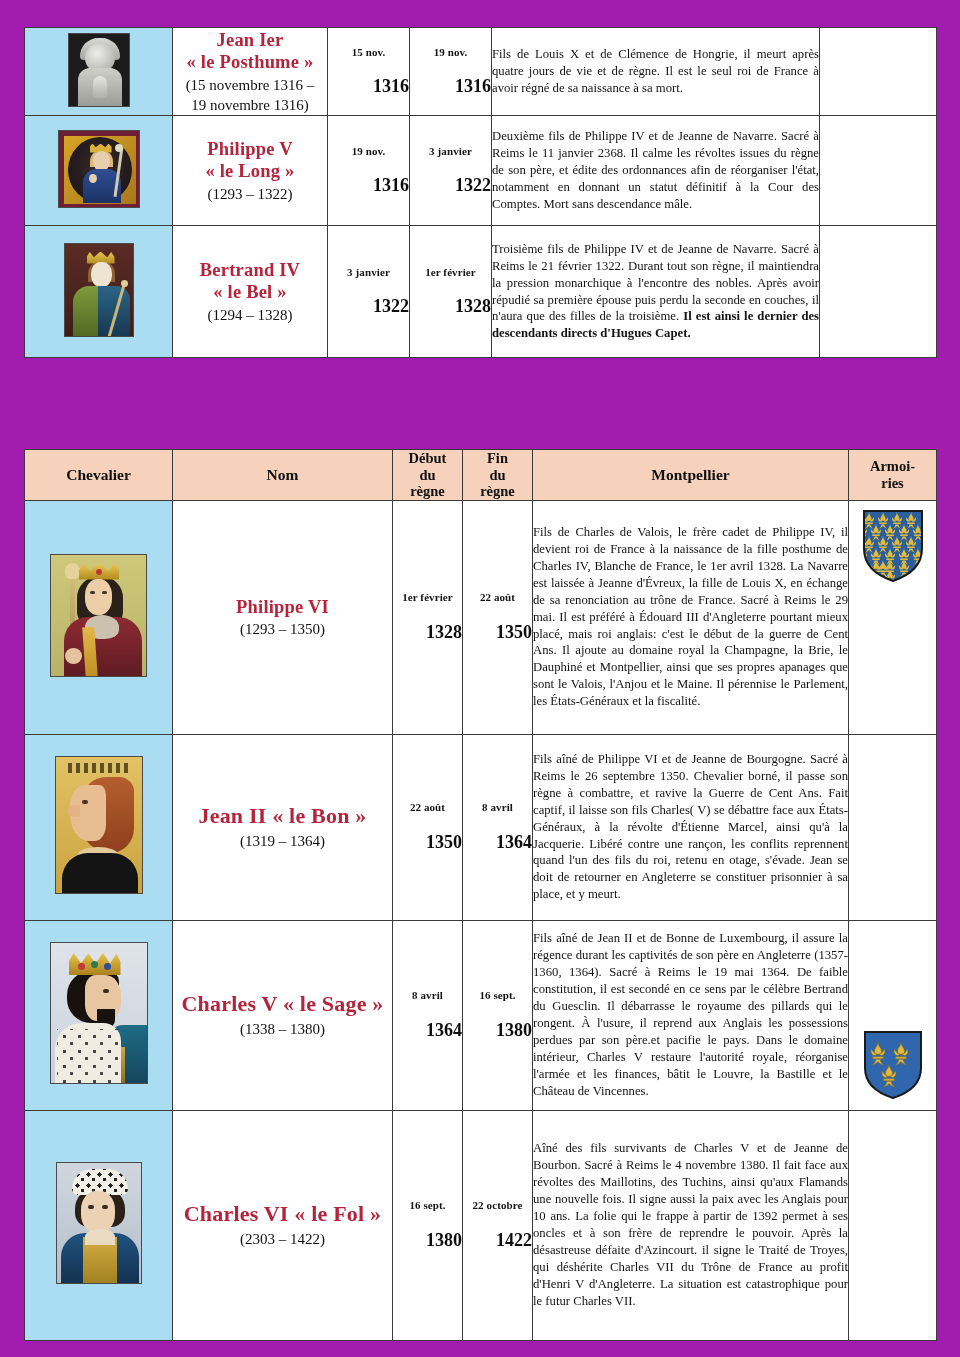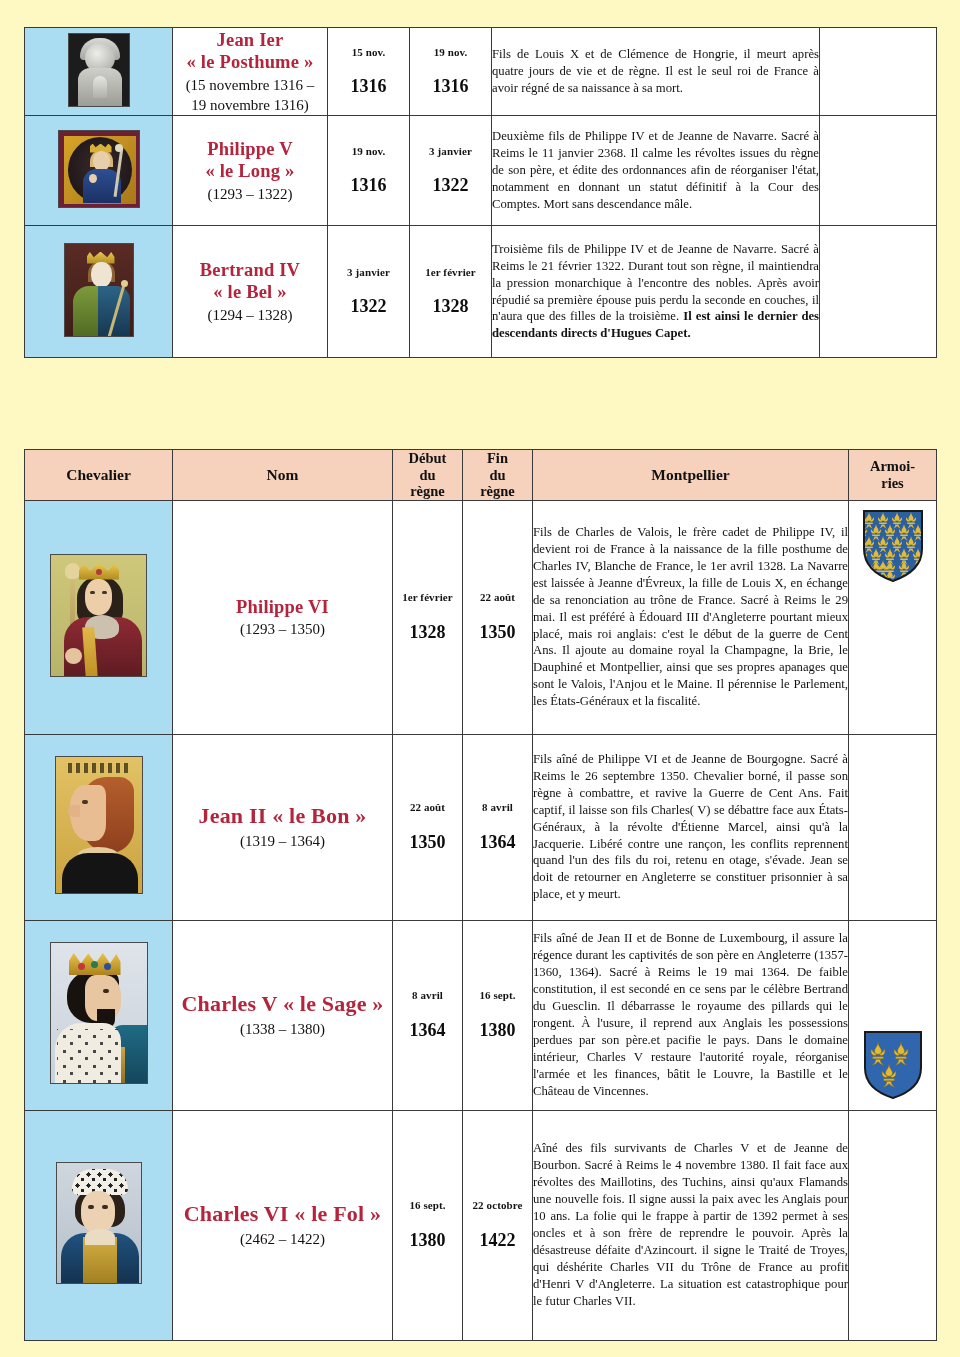--- a/index.html
+++ b/index.html
@@ -5,21 +5,21 @@
   * { box-sizing: border-box; }
   html, body {
     margin: 0; padding: 0;
     background: #ffffff;
     width: 960px; height: 1357px;
     font-family: "Liberation Serif", serif;
   }
   .page {
     position: relative;
     width: 960px; height: 1357px;
-    background: #fef9c3;
+    background: #a21caf;
     overflow: hidden;
   }
 
   
   table.kings {
     border-collapse: collapse;
     table-layout: fixed;
     background: #ffffff;
   }
   table.kings td, table.kings th {
@@ -92,20 +92,21 @@
     color: #141414;
     display: block;
     letter-spacing: .1px;
   }
   .date-year {
     font-size: 18px;
     font-weight: bold;
     color: #0d0d0d;
     display: block;
     margin-top: 18px;
+    text-align: right;
   }
 
   .bio-cell {
     text-align: justify;
     text-justify: inter-word;
     padding: 4px 7px 4px 8px;
     font-size: 12.7px;
     line-height: 1.335;
     color: #131313;
     hyphens: auto;
@@ -691,21 +692,21 @@
           <span class="mini m-char6">
             <span class="shape hair"></span><span class="shape cap"></span>
             <span class="shape capdots"></span><span class="shape face"></span>
             <span class="shape eye1"></span><span class="shape eye2"></span>
             <span class="shape robe"></span><span class="shape gold"></span>
             <span class="shape collar"></span>
           </span>
         </td>
         <td class="nom-cell">
           <span class="king-name small">Charles VI « le Fol »</span>
-          <span class="king-life">(2462 – 1422)</span>
+          <span class="king-life">(2303 – 1422)</span>
         </td>
         <td class="date-cell">
           <span class="date-day">16 sept.</span>
           <span class="date-year">1380</span>
         </td>
         <td class="date-cell">
           <span class="date-day">22 octobre</span>
           <span class="date-year">1422</span>
         </td>
         <td class="bio-cell">

